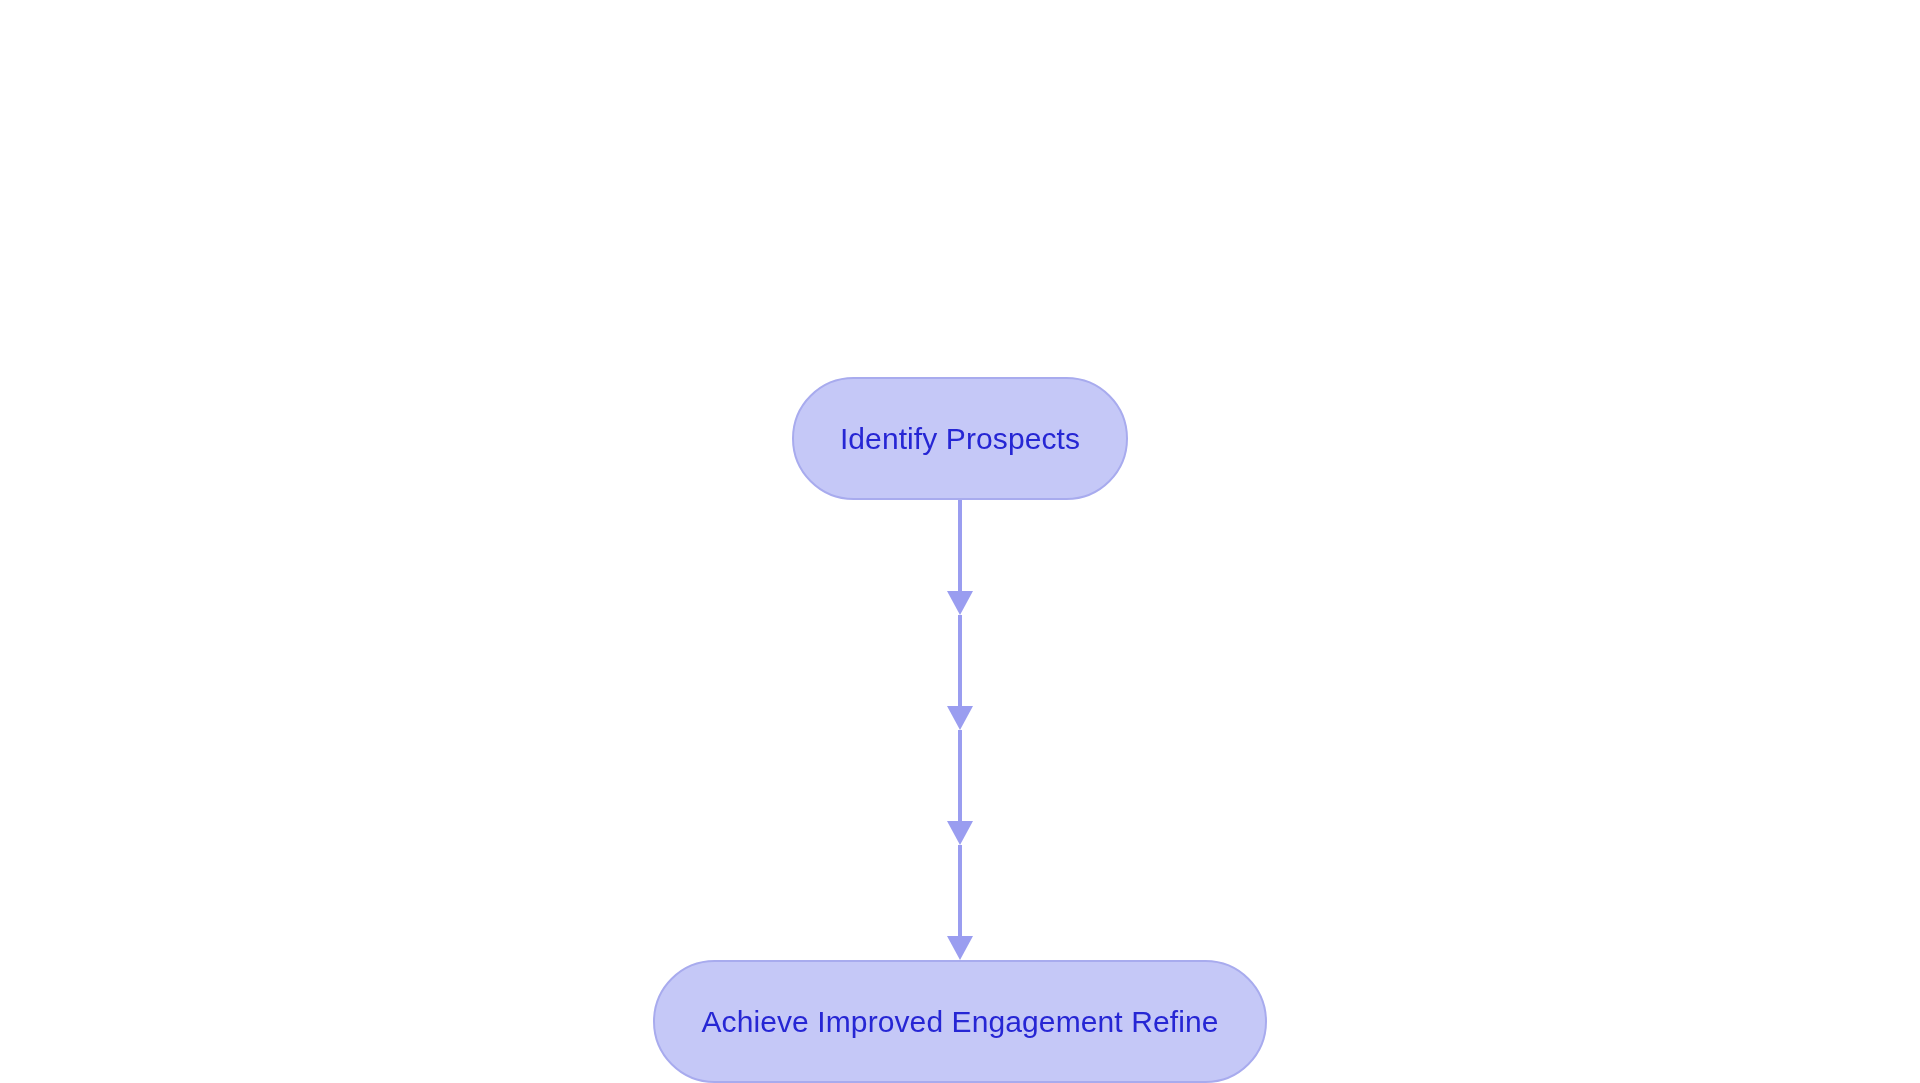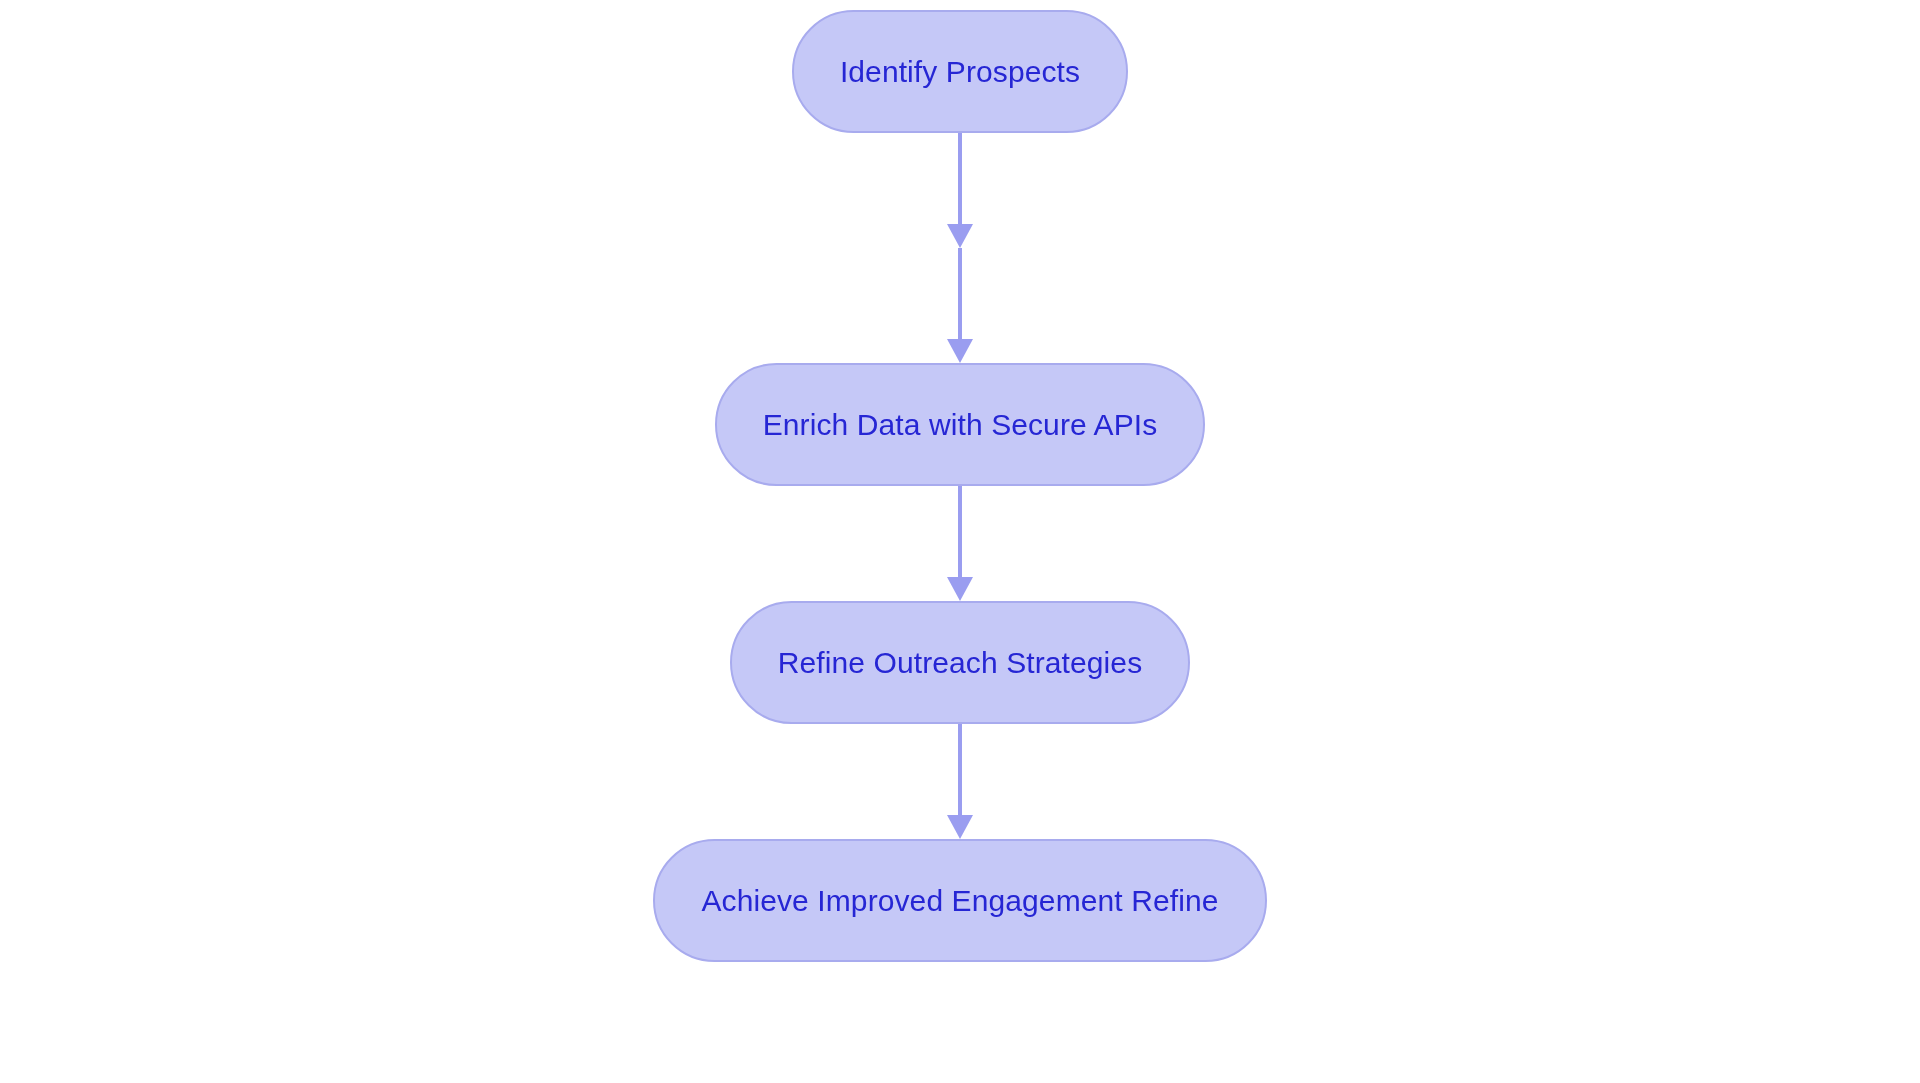--- a/index.html
+++ b/index.html
@@ -24,21 +24,21 @@
 
   .flow-column {
     position: absolute;
     left: 0;
     top: 0;
     width: 1920px;
     height: 1083px;
     display: flex;
     flex-direction: column;
     align-items: center;
-    justify-content: flex-start;
+    justify-content: flex-end;
     padding-top: 10px;
     box-sizing: border-box;
   }
 
   .node {
     box-sizing: border-box;
     height: 123px;
     border-radius: 62px;
     background: #c5c8f7;
     border: 2px solid #a8abee;
@@ -99,32 +99,26 @@
       <div class="connector-line"></div>
       <div class="connector-head"></div>
     </div>
 
 
     <div class="connector">
       <div class="connector-line"></div>
       <div class="connector-head"></div>
     </div>
 
-    <div class="node">
-      <span class="node-label">Enrich Data with Secure APIs</span>
-    </div>
 
     <div class="connector">
       <div class="connector-line"></div>
       <div class="connector-head"></div>
     </div>
 
-    <div class="node">
-      <span class="node-label">Refine Outreach Strategies</span>
-    </div>
 
     <div class="connector">
       <div class="connector-line"></div>
       <div class="connector-head"></div>
     </div>
 
     <div class="node">
       <span class="node-label">Achieve Improved Engagement Refine</span>
     </div>
 

